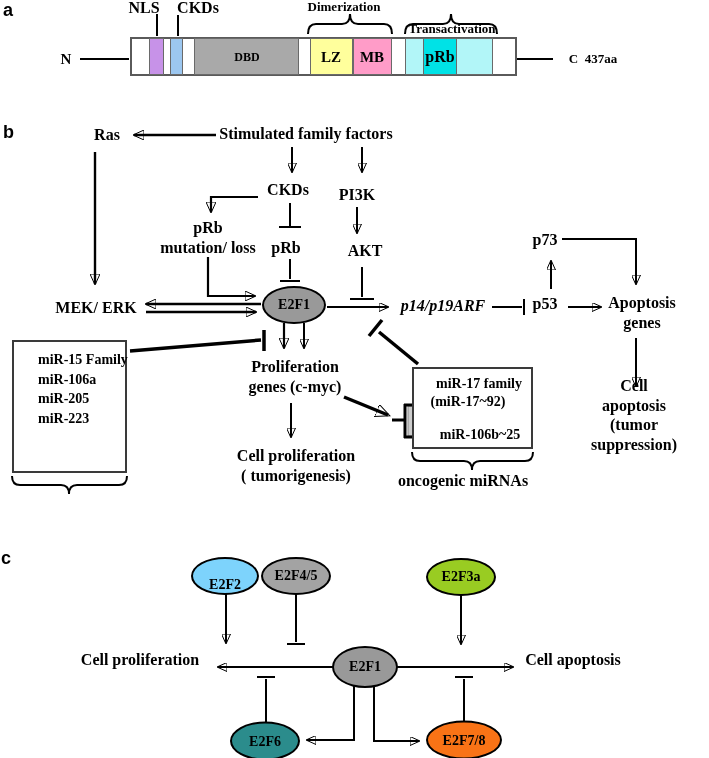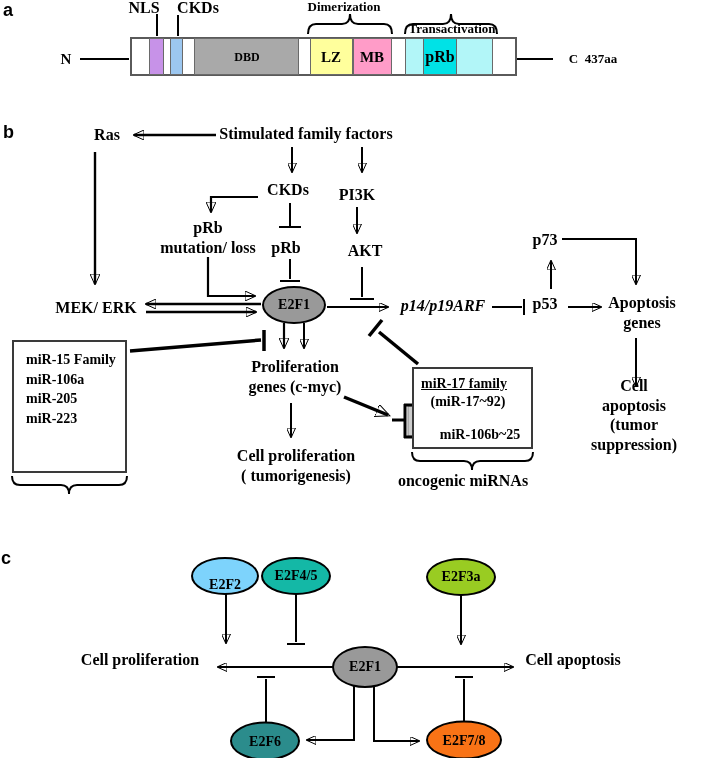--- a/index.html
+++ b/index.html
@@ -14,21 +14,21 @@
        font-size:18px;color:#000;}
   .small{font-size:13px;}
   .oval{position:absolute;border:2px solid #000;border-radius:50%;display:flex;
         align-items:center;justify-content:center;font-family:"Liberation Serif",serif;
         font-weight:bold;font-size:14px;color:#000;transform:translate(-50%,-50%);}
   .bar{position:absolute;left:130px;top:37px;width:387px;height:39px;border:2px solid #5a5a5a;
        background:#fff;box-sizing:border-box;}
   .seg{position:absolute;top:-1px;height:37px;border:1px solid #6a6a6a;box-sizing:border-box;}
   .box{position:absolute;border:2px solid #3a3a3a;background:#fff;box-sizing:border-box;}
   .mir-item{font-weight:bold;font-size:14px;height:19.5px;line-height:19.5px;text-align:left;
-            padding-left:12px;white-space:nowrap;}
+            padding-left:24px;white-space:nowrap;}
   .boxlbl{position:absolute;font-weight:bold;font-size:14px;white-space:nowrap;
           transform:translate(-50%,-50%);}
 </style>
 </head>
 <body>
 
 <div class="figure">
 
   <svg class="overlay" width="709" height="758" viewBox="0 0 709 758">
     <defs>
@@ -161,32 +161,32 @@
   </div>
 
   <div class="box" style="left:12px;top:340px;width:115px;height:133px;padding-top:8px;">
     <div class="mir-item">miR-15 Family</div>
     <div class="mir-item">miR-106a</div>
     <div class="mir-item">miR-205</div>
     <div class="mir-item">miR-223</div>
   </div>
 
   <div class="box" style="left:412px;top:367px;width:121px;height:82px;">
-    <div class="boxlbl" style="left:50px;top:15px;text-decoration:underline;">miR-17 family</div>
+    <div class="boxlbl" style="left:65px;top:15px;">miR-17 family</div>
     <div class="boxlbl" style="left:54px;top:33px;">(miR-17~92)</div>
     <div class="boxlbl" style="left:66px;top:66px;">miR-106b~25</div>
   </div>
   <div class="lbl" style="left:463px;top:481px;">oncogenic miRNAs</div>
 
   <div class="panel-letter" style="left:1px;top:548px;">c</div>
 
   <div class="oval" style="left: 225px; top: 576px; width: 64px; height: 34px; background-color: #7dd3fc; align-items: flex-end;">
     <span>E2F2</span>
   </div>
-  <div class="oval" style="left: 296px; top: 576px; width: 66px; height: 34px; background-color: #14b8a6;">
+  <div class="oval" style="left: 296px; top: 576px; width: 66px; height: 34px; background-color: #a3a3a3;">
     <span>E2F4/5</span>
   </div>
   <div class="oval" style="left: 461px; top: 577px; width: 66px; height: 34px; background-color: rgb(153, 204, 34);">
     <span>E2F3a</span>
   </div>
   <div class="oval" style="left: 365px; top: 667px; width: 62px; height: 38px; background-color: rgb(153, 153, 153);">
     <span>E2F1</span>
   </div>
   <div class="oval" style="left: 265px; top: 741px; width: 66px; height: 35px; background-color: rgb(43, 140, 140);">
     <span>E2F6</span>

